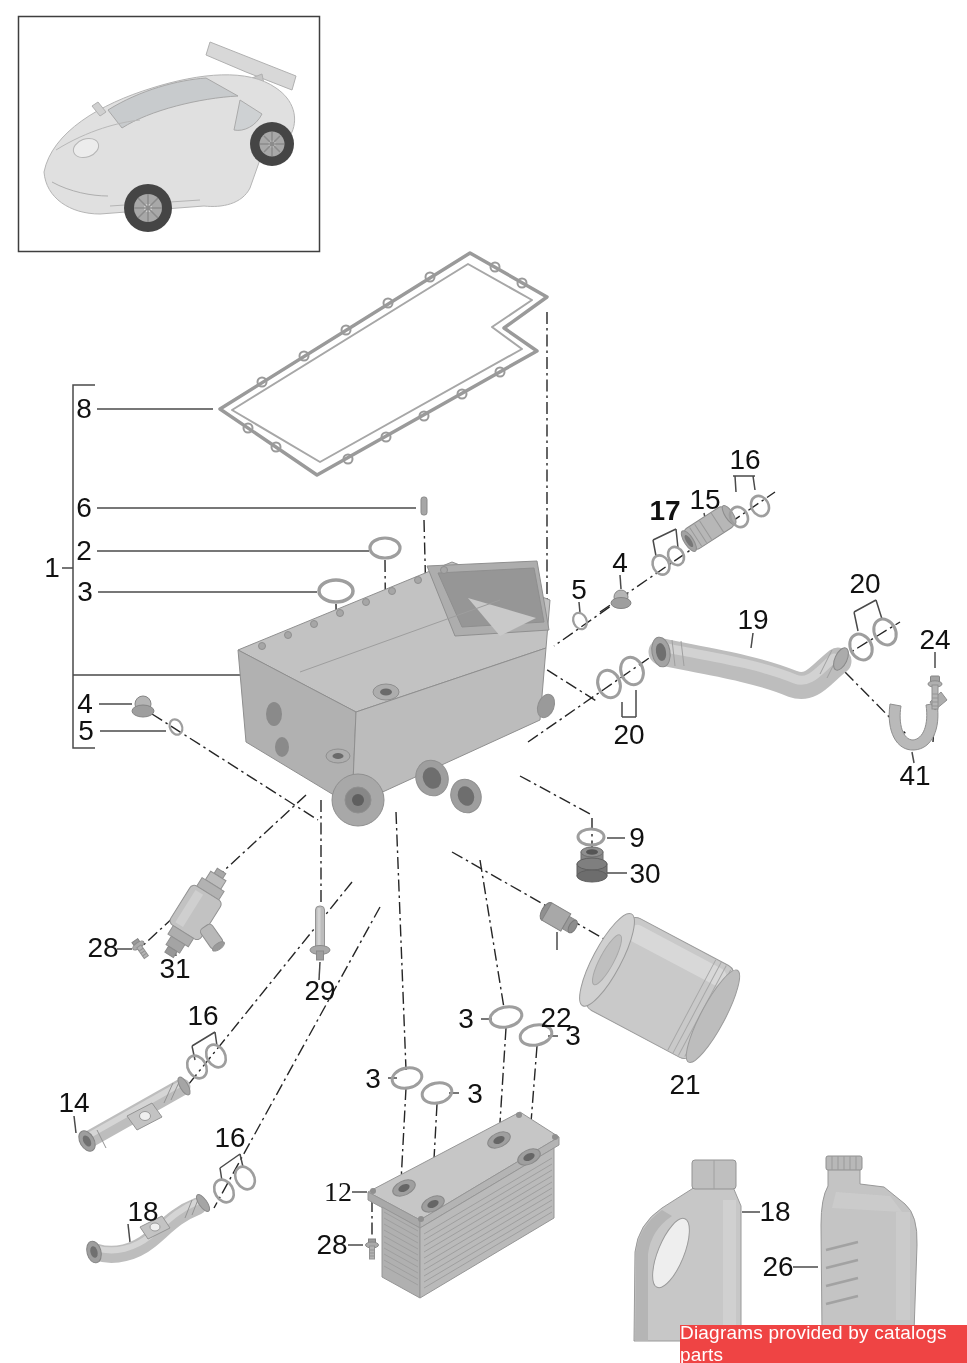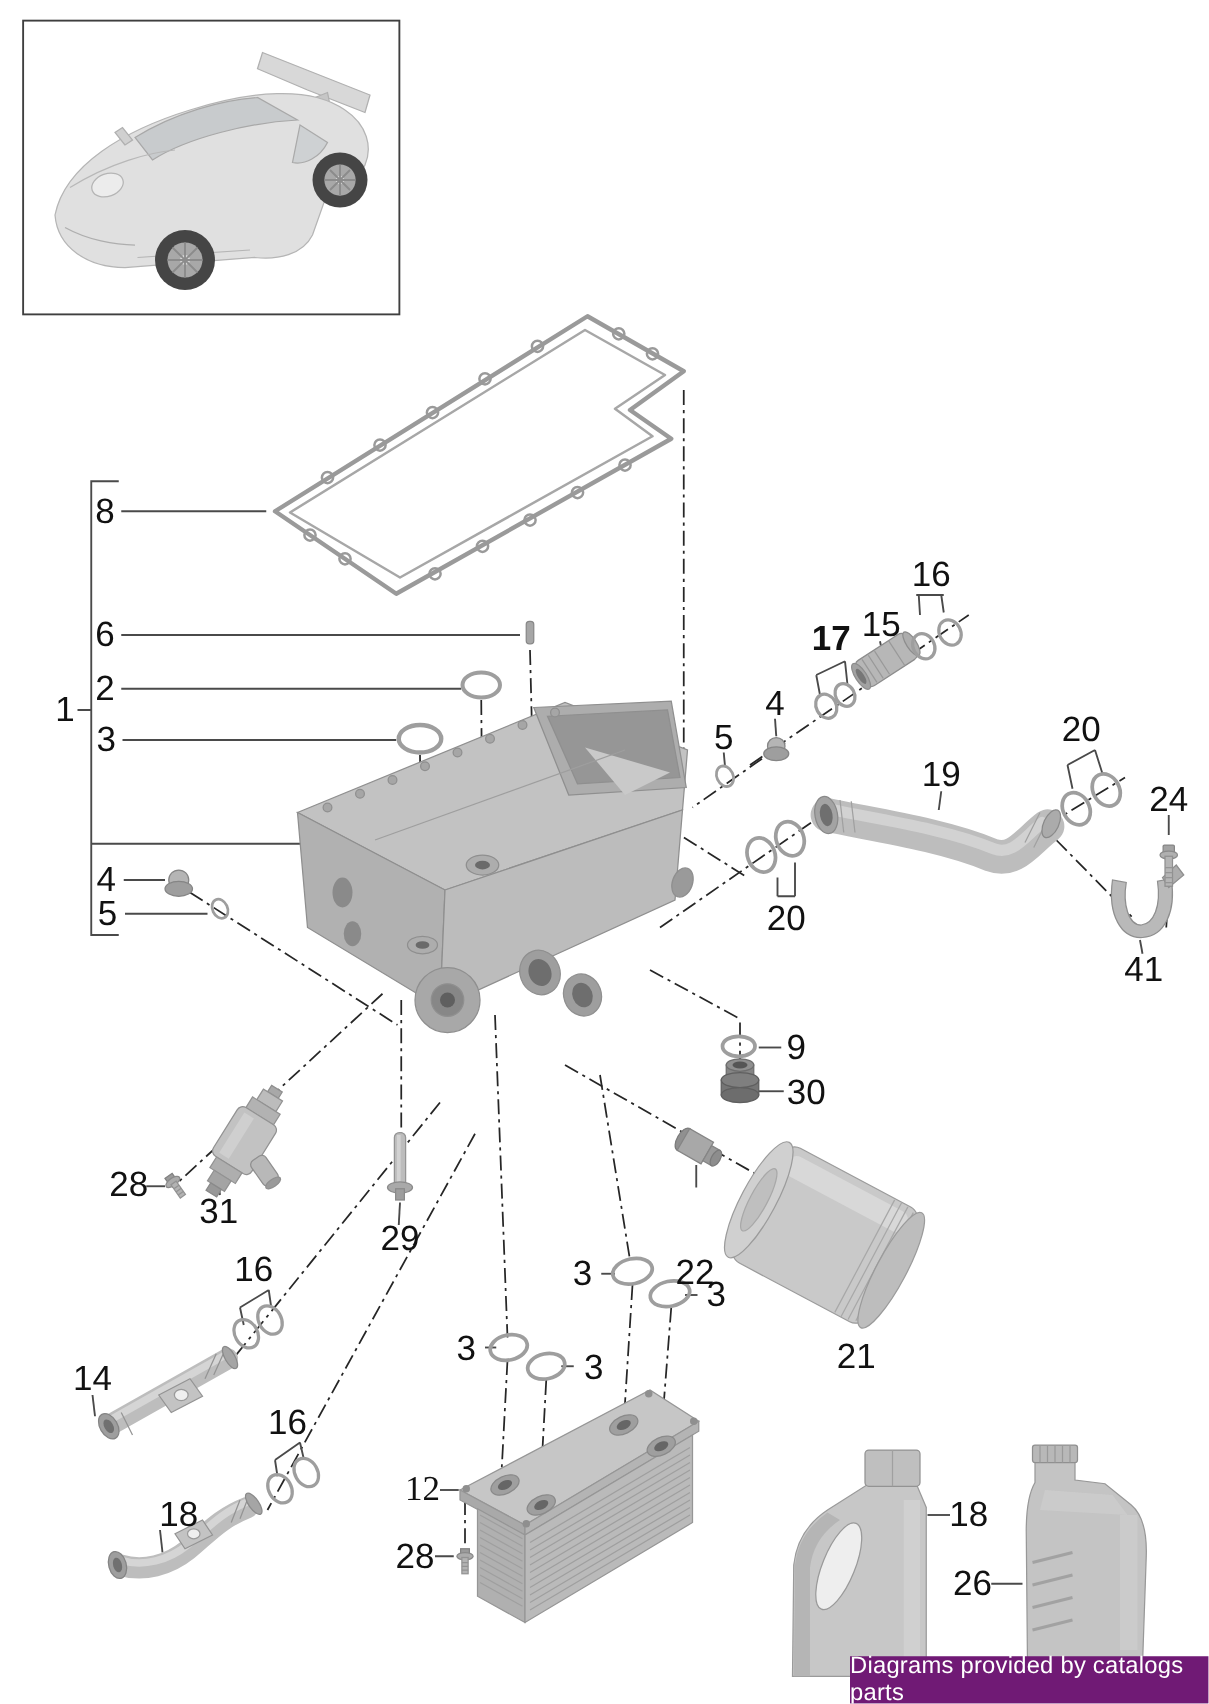--- a/index.html
+++ b/index.html
@@ -8,21 +8,21 @@
     font-family:"Liberation Sans", sans-serif; overflow:hidden;
   }
   .stage svg.diagram { position:absolute; left:0; top:0; }
   .callout {
     position:absolute; transform:translate(-50%,-50%);
     font-size:28px; line-height:1; color:#111; white-space:nowrap;
     font-family:"Liberation Sans", sans-serif;
   }
   .footer-bar {
     position:absolute; left:680px; top:1325px; width:287px; height:38px;
-    background:#701a75; color:#fff; display:flex; align-items:center; justify-content:center;
+    background:#ef4444; color:#fff; display:flex; align-items:center; justify-content:center;
     font-size:19px; letter-spacing:0.2px;
   }
   .leader { stroke:#4a4a4a; stroke-width:1.5; fill:none; }
   .axis { stroke:#262626; stroke-width:1.4; fill:none; stroke-dasharray:12 4 2.5 4; }
   .oring { fill:none; stroke:#9e9e9e; }
   .part { stroke:#8f8f8f; }
 </style>
 </head>
 <body>
 

